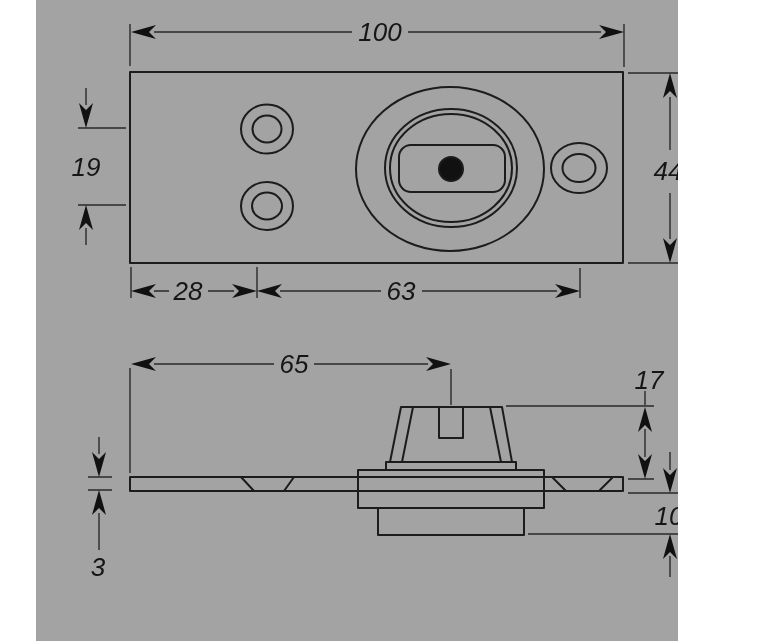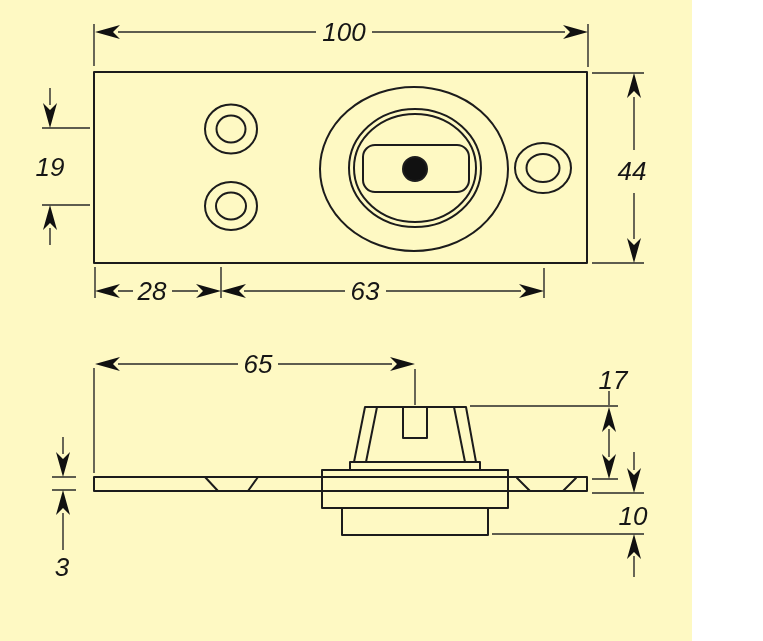--- a/index.html
+++ b/index.html
@@ -1,16 +1,16 @@
 <!DOCTYPE html>
 <html><head>
 <meta charset="utf-8">
 <style>
   html,body{margin:0;padding:0;background:#ffffff;}
-  .stage{position:relative;width:692px;height:641px;background:#fef9c3;overflow:hidden;}
+  .stage{position:relative;width:642px;height:641px;background:#a3a3a3;overflow:hidden;margin-left:36px;}
   svg{display:block;}
   .outline{stroke:#1c1c1c;stroke-width:2;fill:none;stroke-linecap:round;stroke-linejoin:round;}
   .dimline{stroke:#2a2a2a;stroke-width:1.4;fill:none;stroke-linecap:butt;}
   .arrow{fill:#111111;stroke:none;}
   .dimtext{font-family:"Liberation Sans","DejaVu Sans",sans-serif;font-style:italic;font-size:26px;fill:#161616;text-anchor:middle;}
 </style>
 </head>
 <body>
 
 <div class="stage">

